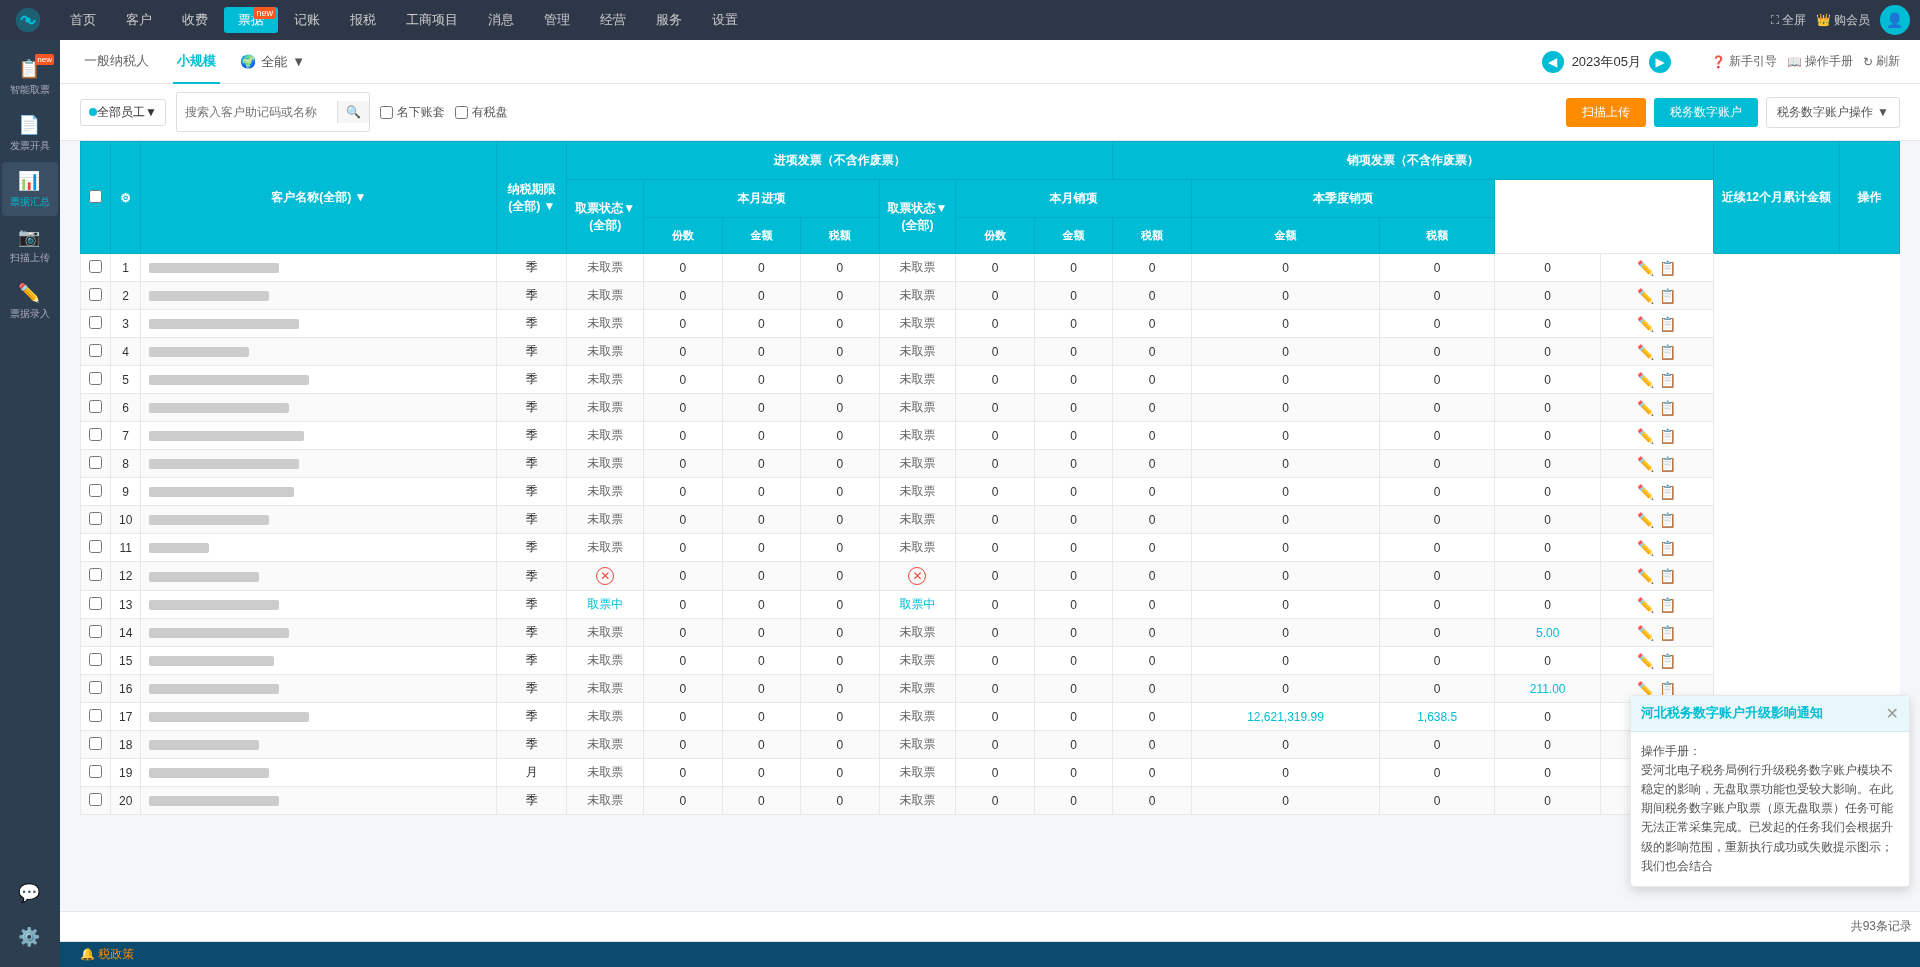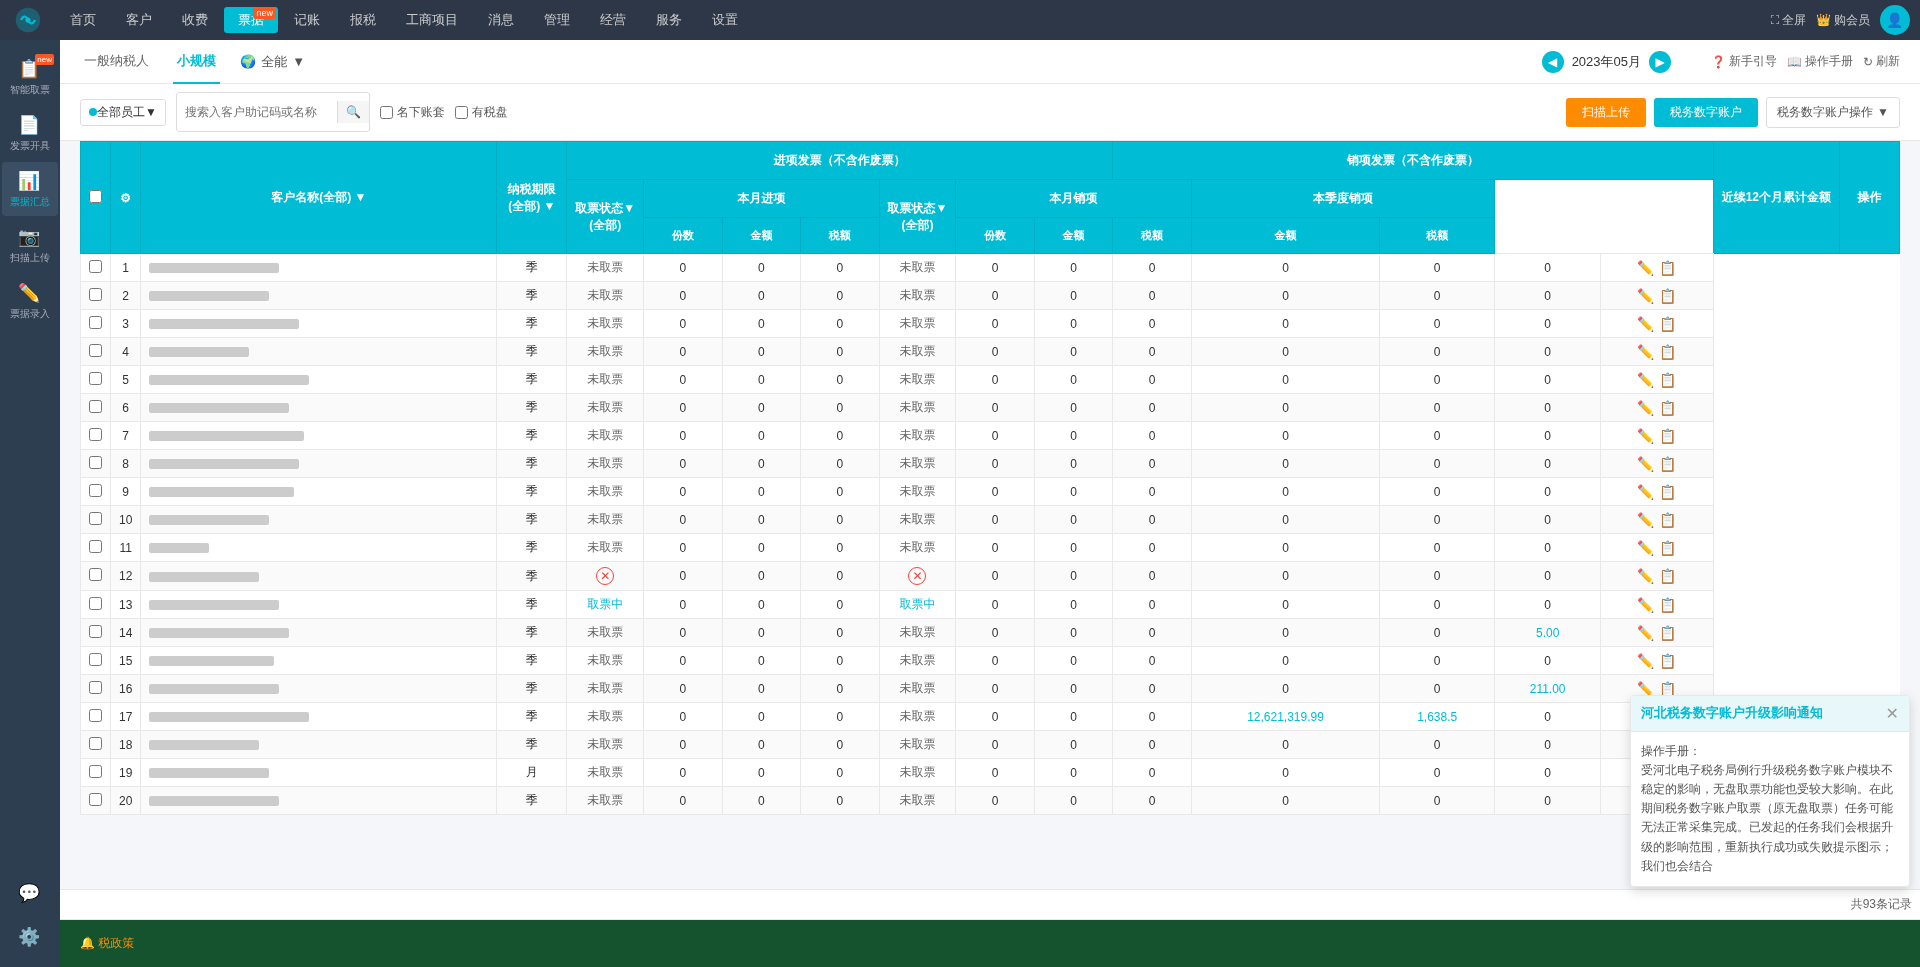--- a/index.html
+++ b/index.html
@@ -387,24 +387,24 @@
     .notification-popup .popup-title { font-weight: bold; color: #00bcd4; font-size: 13px; }
     .notification-popup .popup-close { cursor: pointer; color: #999; font-size: 16px; }
     .notification-popup .popup-body {
       padding: 10px;
       color: #555;
       line-height: 1.6;
     }
 
     
     .tax-policy {
-      padding: 15px 20px;
+      padding: 4px 20px;
       font-size: 12px;
       color: #ff8c00;
-      background: #14532d;
+      background: #0c4a6e;
       border-top: 1px solid #e8e8e8;
       cursor: pointer;
     }
 
     .sub-nav-all-wrap {
       display: flex;
       align-items: center;
       gap: 5px;
       cursor: pointer;
       font-size: 13px;

